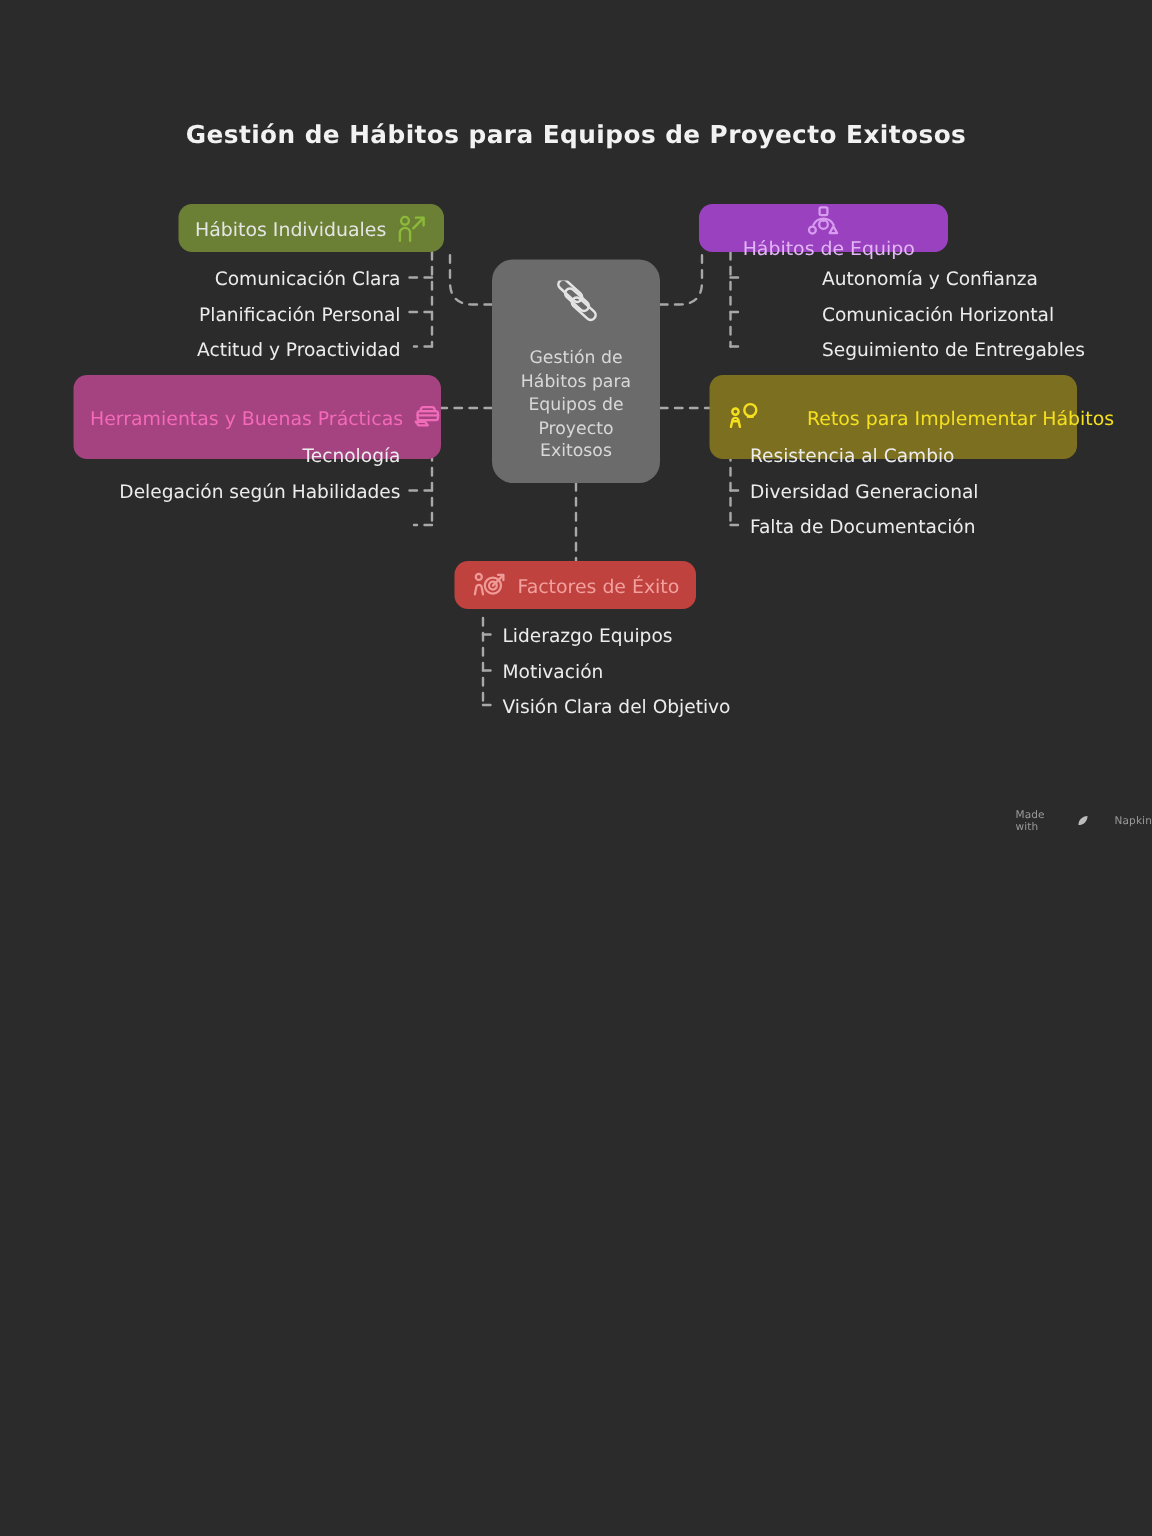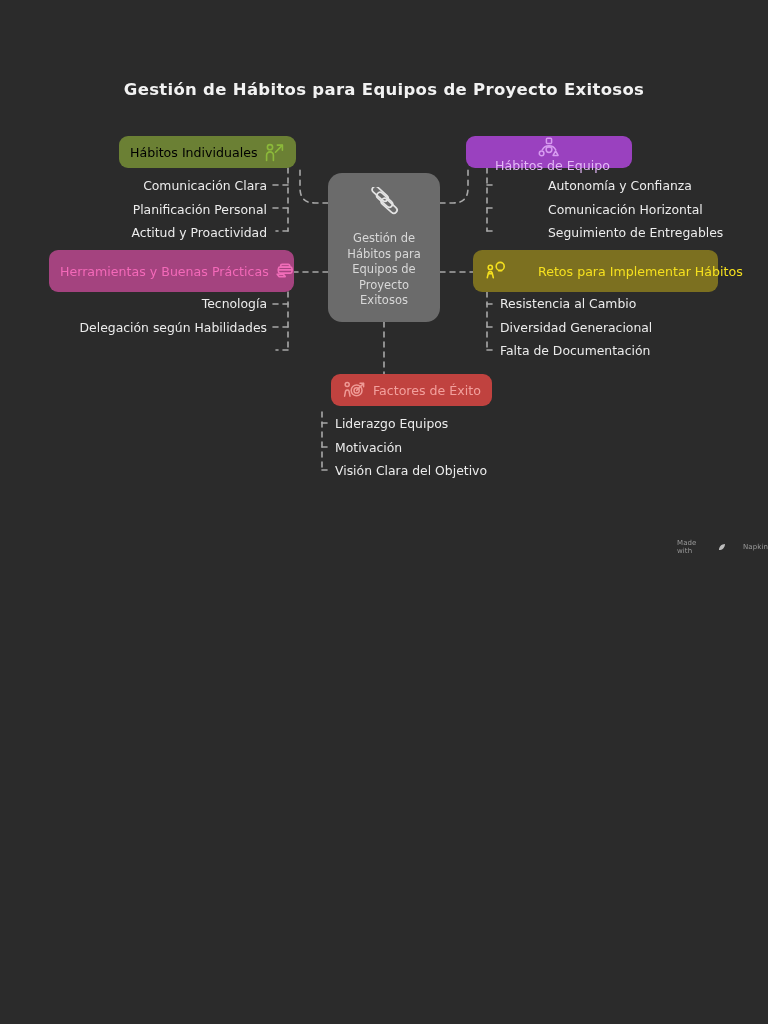--- a/index.html
+++ b/index.html
@@ -70,40 +70,40 @@
   
   .branch-pill {
     position: absolute;
     display: flex;
     align-items: center;
     border-radius: 9px;
     padding: 0 11px;
     height: 32px;
     white-space: nowrap;
   }
-  .branch-pill.two-line { height: 42px; }
+  .branch-pill.two-line { height: 56px; }
   .branch-pill .pill-label {
     font-size: 12.6px;
     font-weight: 500;
     line-height: 15px;
   }
   .branch-pill .pill-icon {
     display: flex;
     align-items: center;
     justify-content: center;
     flex: 0 0 auto;
   }
 
   
   #pill-individuales {
     left: 119px; top: 136px; width: 177px;
     background: #6b8034;
     justify-content: space-between;
   }
-  #pill-individuales .pill-label { color: #000000; }
+  #pill-individuales .pill-label { color: #e5e5e5; }
 
   #pill-equipo {
     left: 466px; top: 136px; width: 166px;
     background: #9a41bf;
     flex-direction: column;
   }
   #pill-equipo .pill-label { color: #e3b6f7; margin-left: 7px; }
 
   #pill-herramientas {
     left: 49px; top: 250px; width: 245px;
@@ -120,21 +120,20 @@
     justify-content: flex-start;
     gap: 28px;
   }
   #pill-retos .pill-label {
     color: #f5e01e; text-align: center; flex: 1; padding-left: 2px;
   }
 
   #pill-factores {
     left: 303px; top: 374px; width: 161px;
     background: #c0423f;
-    margin-left: 28px;
   }
   #pill-factores .pill-label { color: #f2a09d; margin-left: 7px; }
 
   
   .leaf-group { position: absolute; }
   .leaf-group .leaf-item {
     font-size: 12.4px;
     color: #ececec;
     line-height: 23.5px;
     white-space: nowrap;

